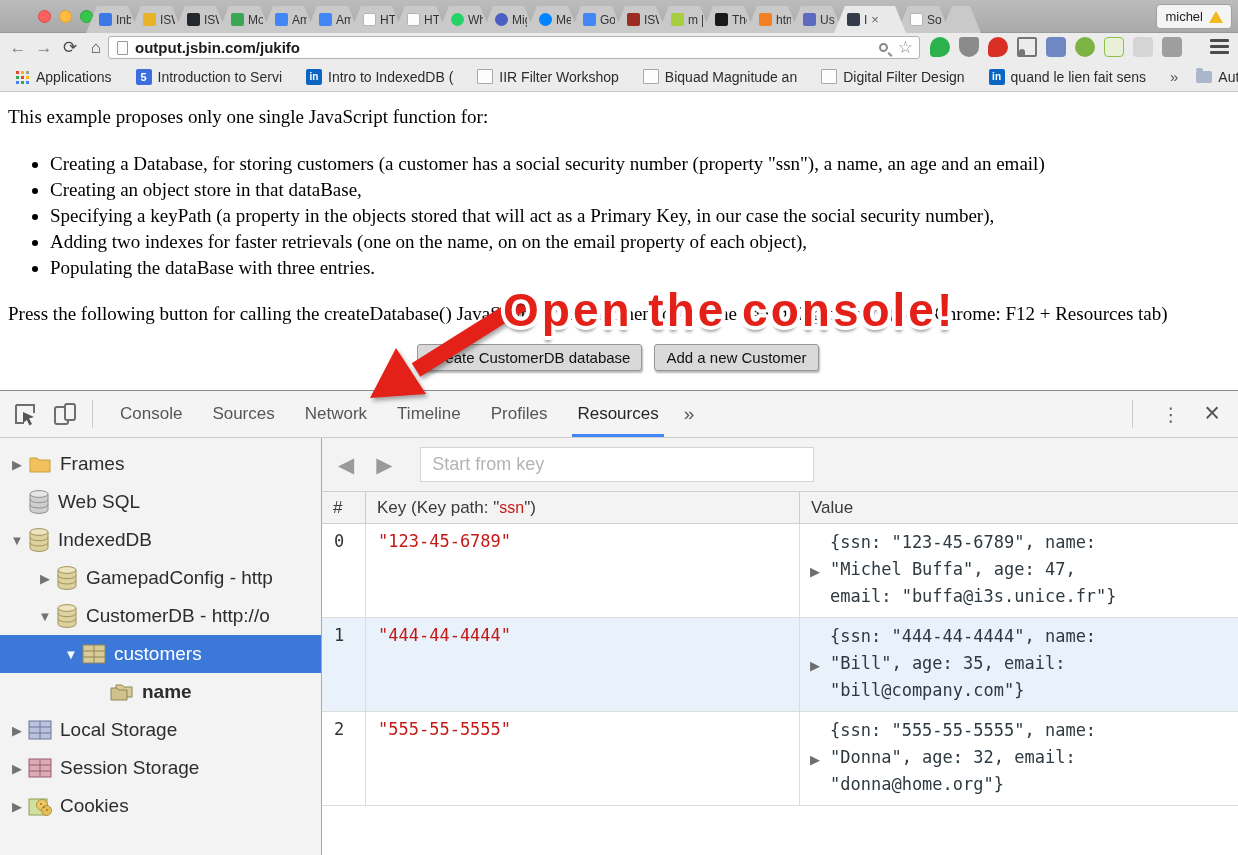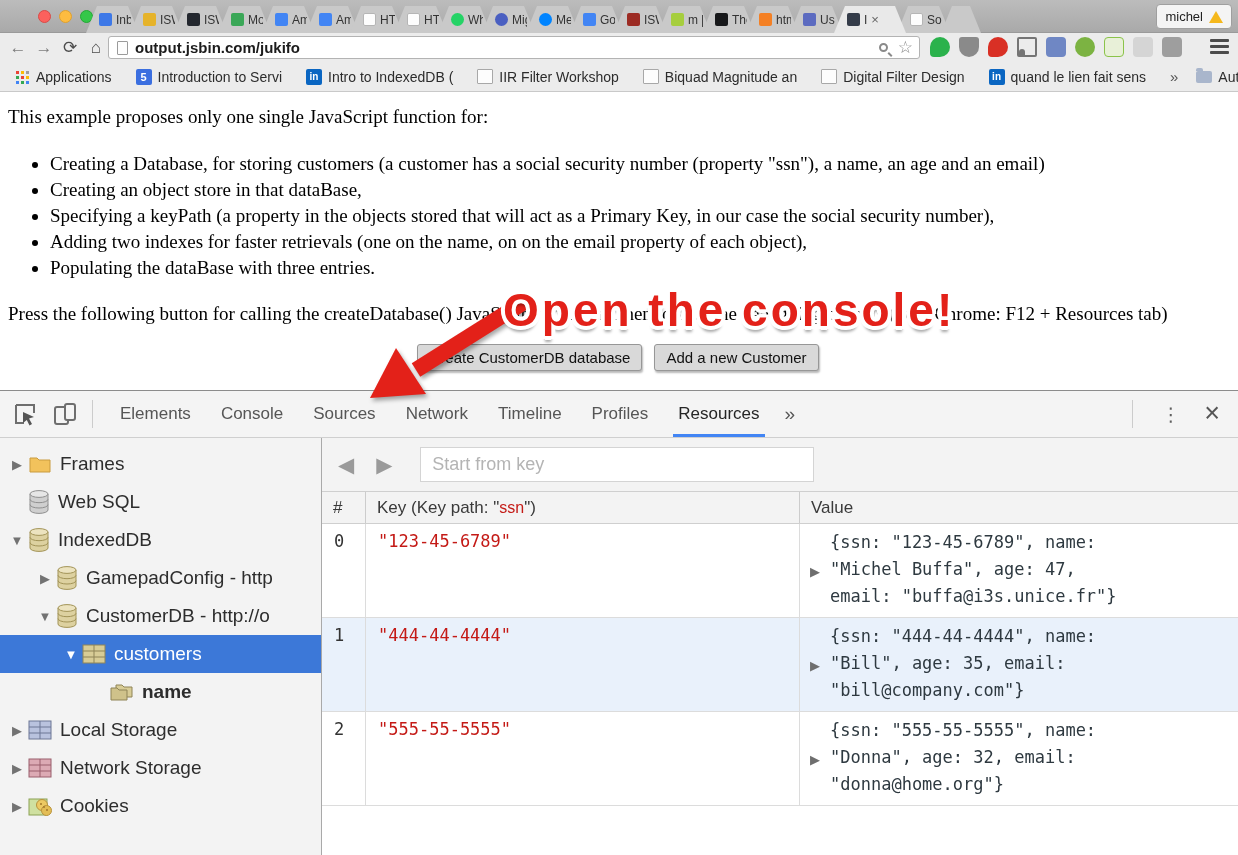--- a/index.html
+++ b/index.html
@@ -358,21 +358,20 @@
             <path d="M11 11 L22 16 L17 17.5 L20 23 L17.5 24.5 L14.8 19 L11 22 Z" fill="#555"></path>
           </svg>
       </span>
       <span class="dt-icobtn">
         <svg width="26" height="26" viewBox="0 0 26 26">
             <rect x="3" y="6" width="13" height="17" rx="2" fill="none" stroke="#6e6e6e" stroke-width="2"></rect>
             <rect x="13" y="3" width="10" height="16" rx="2" fill="#f4f4f4" stroke="#6e6e6e" stroke-width="2"></rect>
           </svg>
       </span>
       <span class="dt-sep"></span>
-      <span class="dt-tab">Elements</span>
       <span class="dt-tab">Console</span>
       <span class="dt-tab">Sources</span>
       <span class="dt-tab">Network</span>
       <span class="dt-tab">Timeline</span>
       <span class="dt-tab">Profiles</span>
       <span class="dt-tab active">Resources</span>
       <span class="dt-overflow">»</span>
       <div class="dt-right">
         <span class="dt-sep"></span>
         <span class="dt-dots">⋮</span>
@@ -466,21 +465,21 @@
           <span>Local Storage</span>
         </div>
         <div class="tree-row d0">
           <span class="exp">▶</span>
           <span class="tree-ico">
               <svg width="24" height="20" viewBox="0 0 24 20">
                 <rect x="1" y="1" width="22" height="18" fill="#dcaab4" stroke="#9a5f6c"></rect>
                 <path d="M1 7 h22 M1 13 h22 M12 1 v18" stroke="#9a5f6c"></path>
               </svg>
             </span>
-          <span>Network Storage</span>
+          <span>Session Storage</span>
         </div>
         <div class="tree-row d0">
           <span class="exp">▶</span>
           <span class="tree-ico">
               <svg width="24" height="20" viewBox="0 0 24 20">
                 <rect x="1" y="3" width="18" height="16" fill="#cfe0a0" stroke="#8ba254"></rect>
                 <circle cx="14" cy="9" r="5.5" fill="#ecc963" stroke="#b8923c"></circle>
                 <circle cx="18.5" cy="14.5" r="5" fill="#e3bd55" stroke="#b8923c"></circle>
                 <circle cx="13" cy="8" r="1" fill="#a3772b"></circle>
                 <circle cx="16" cy="11" r="1" fill="#a3772b"></circle>

